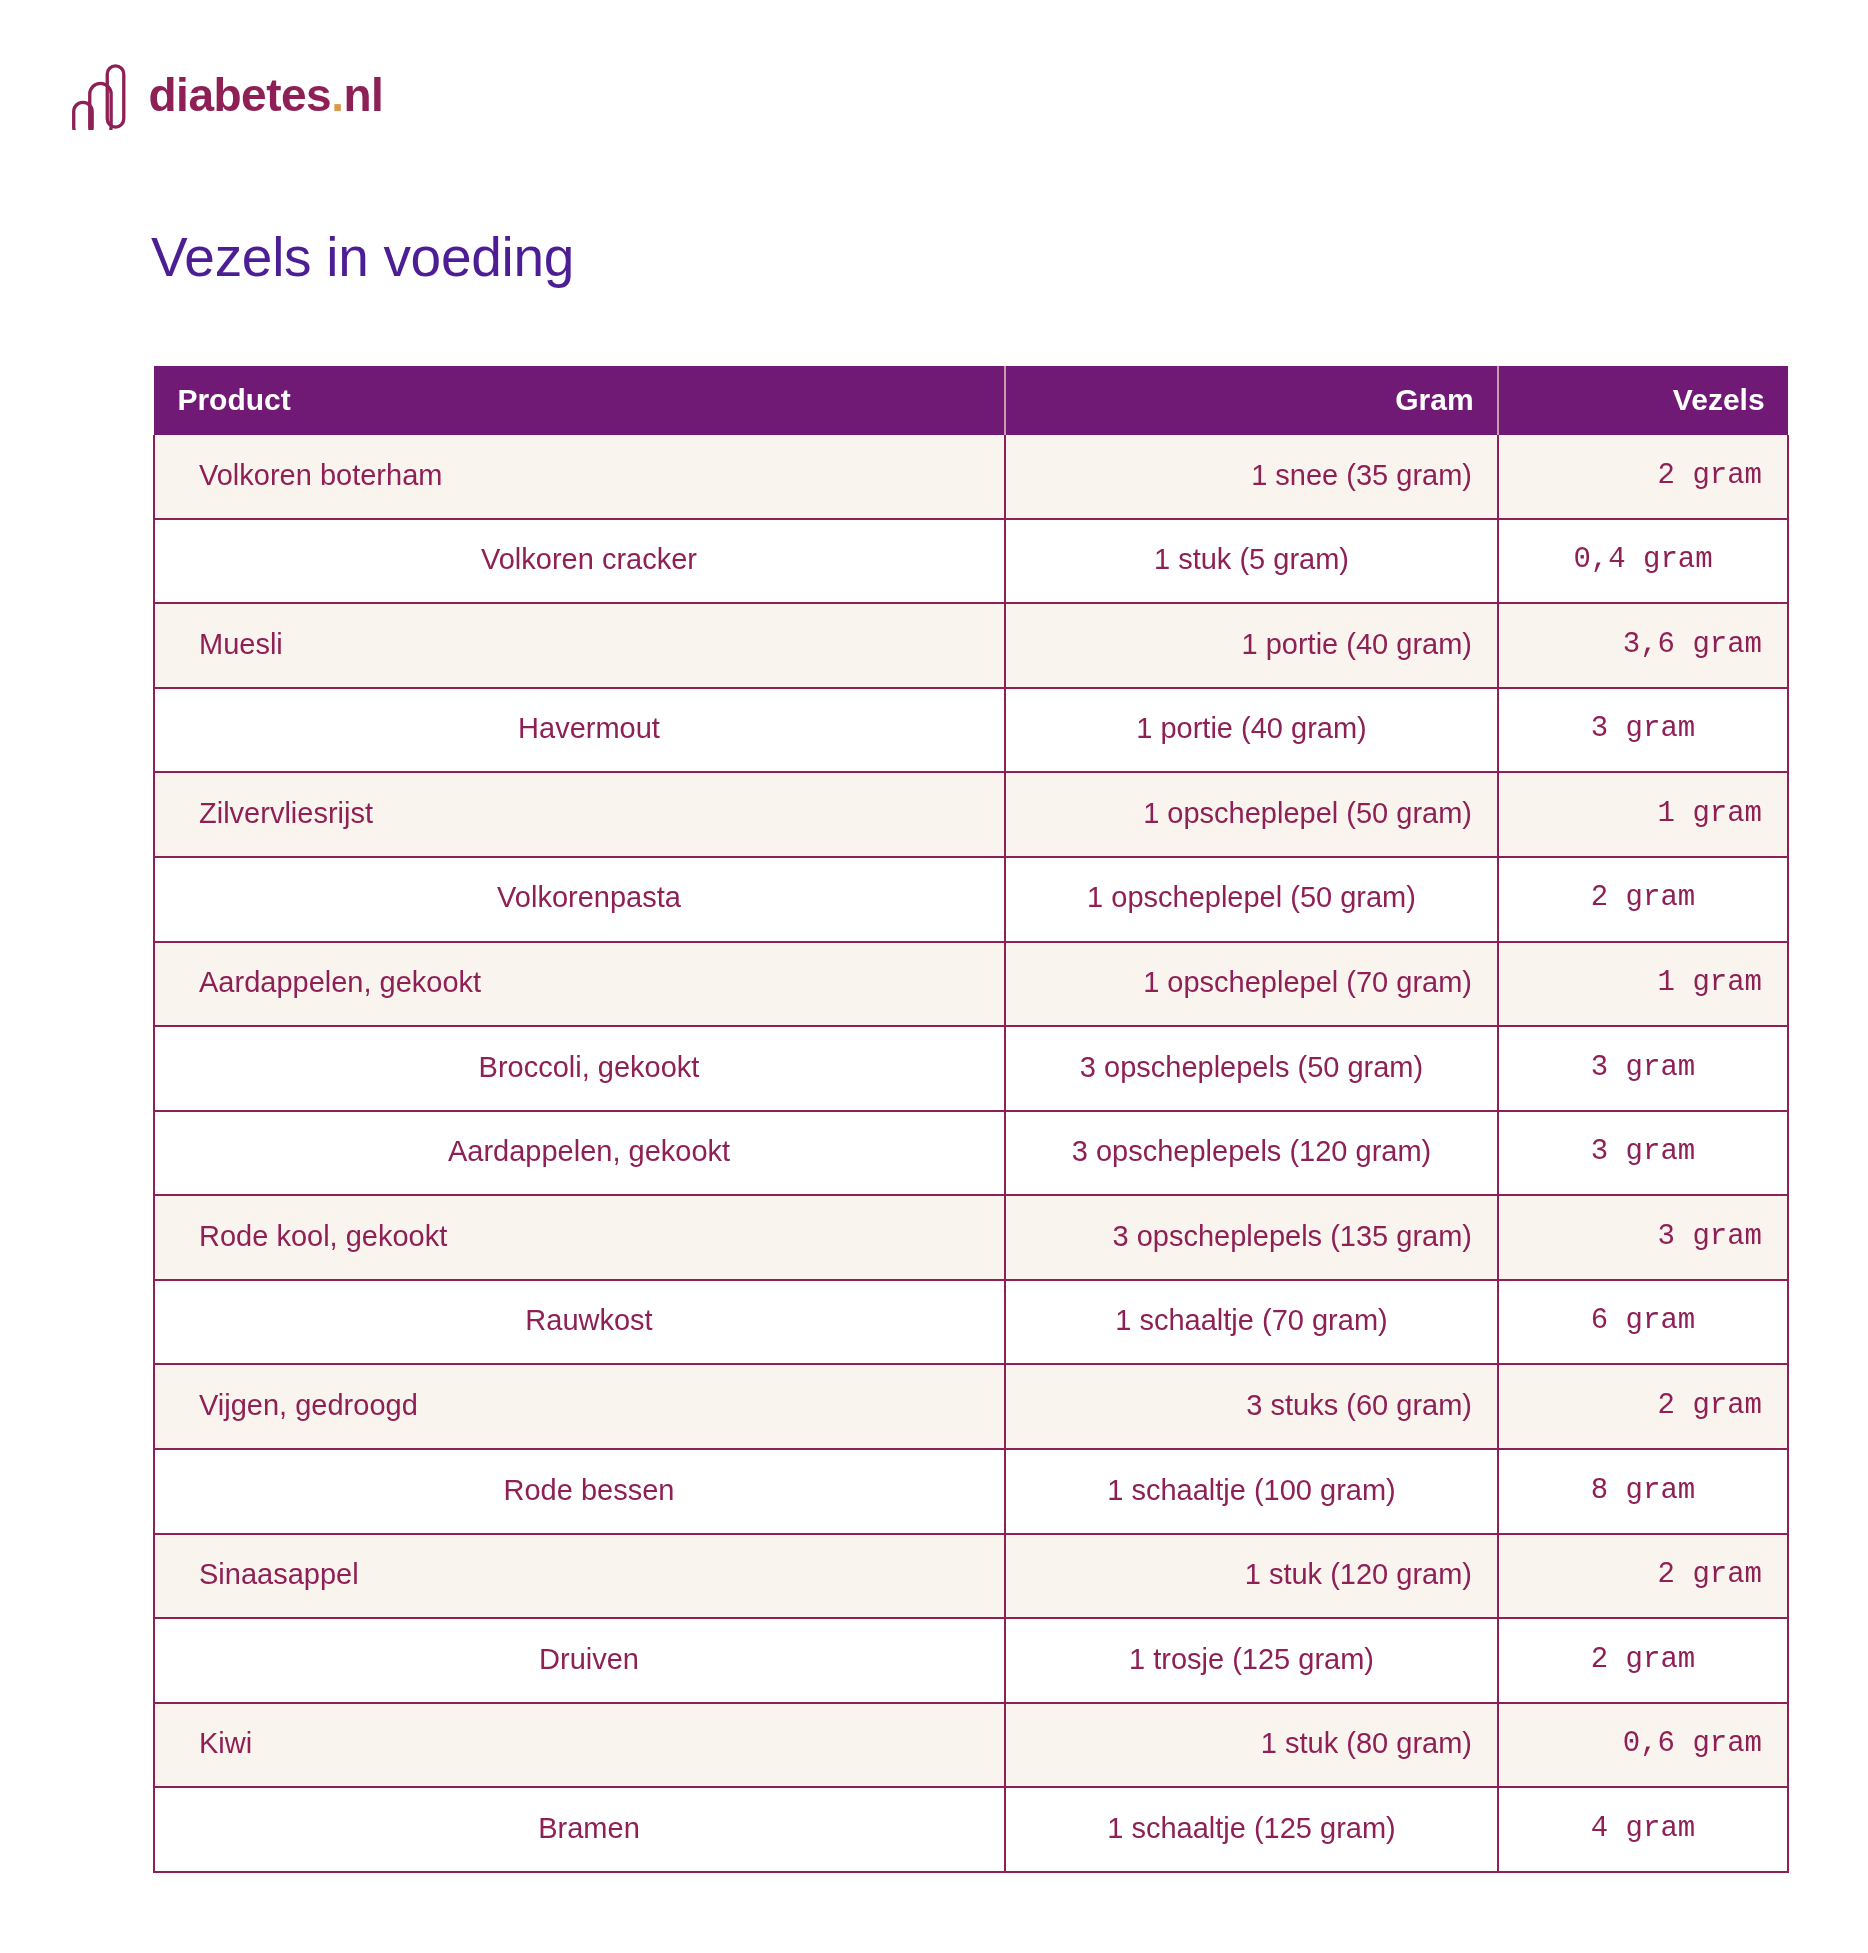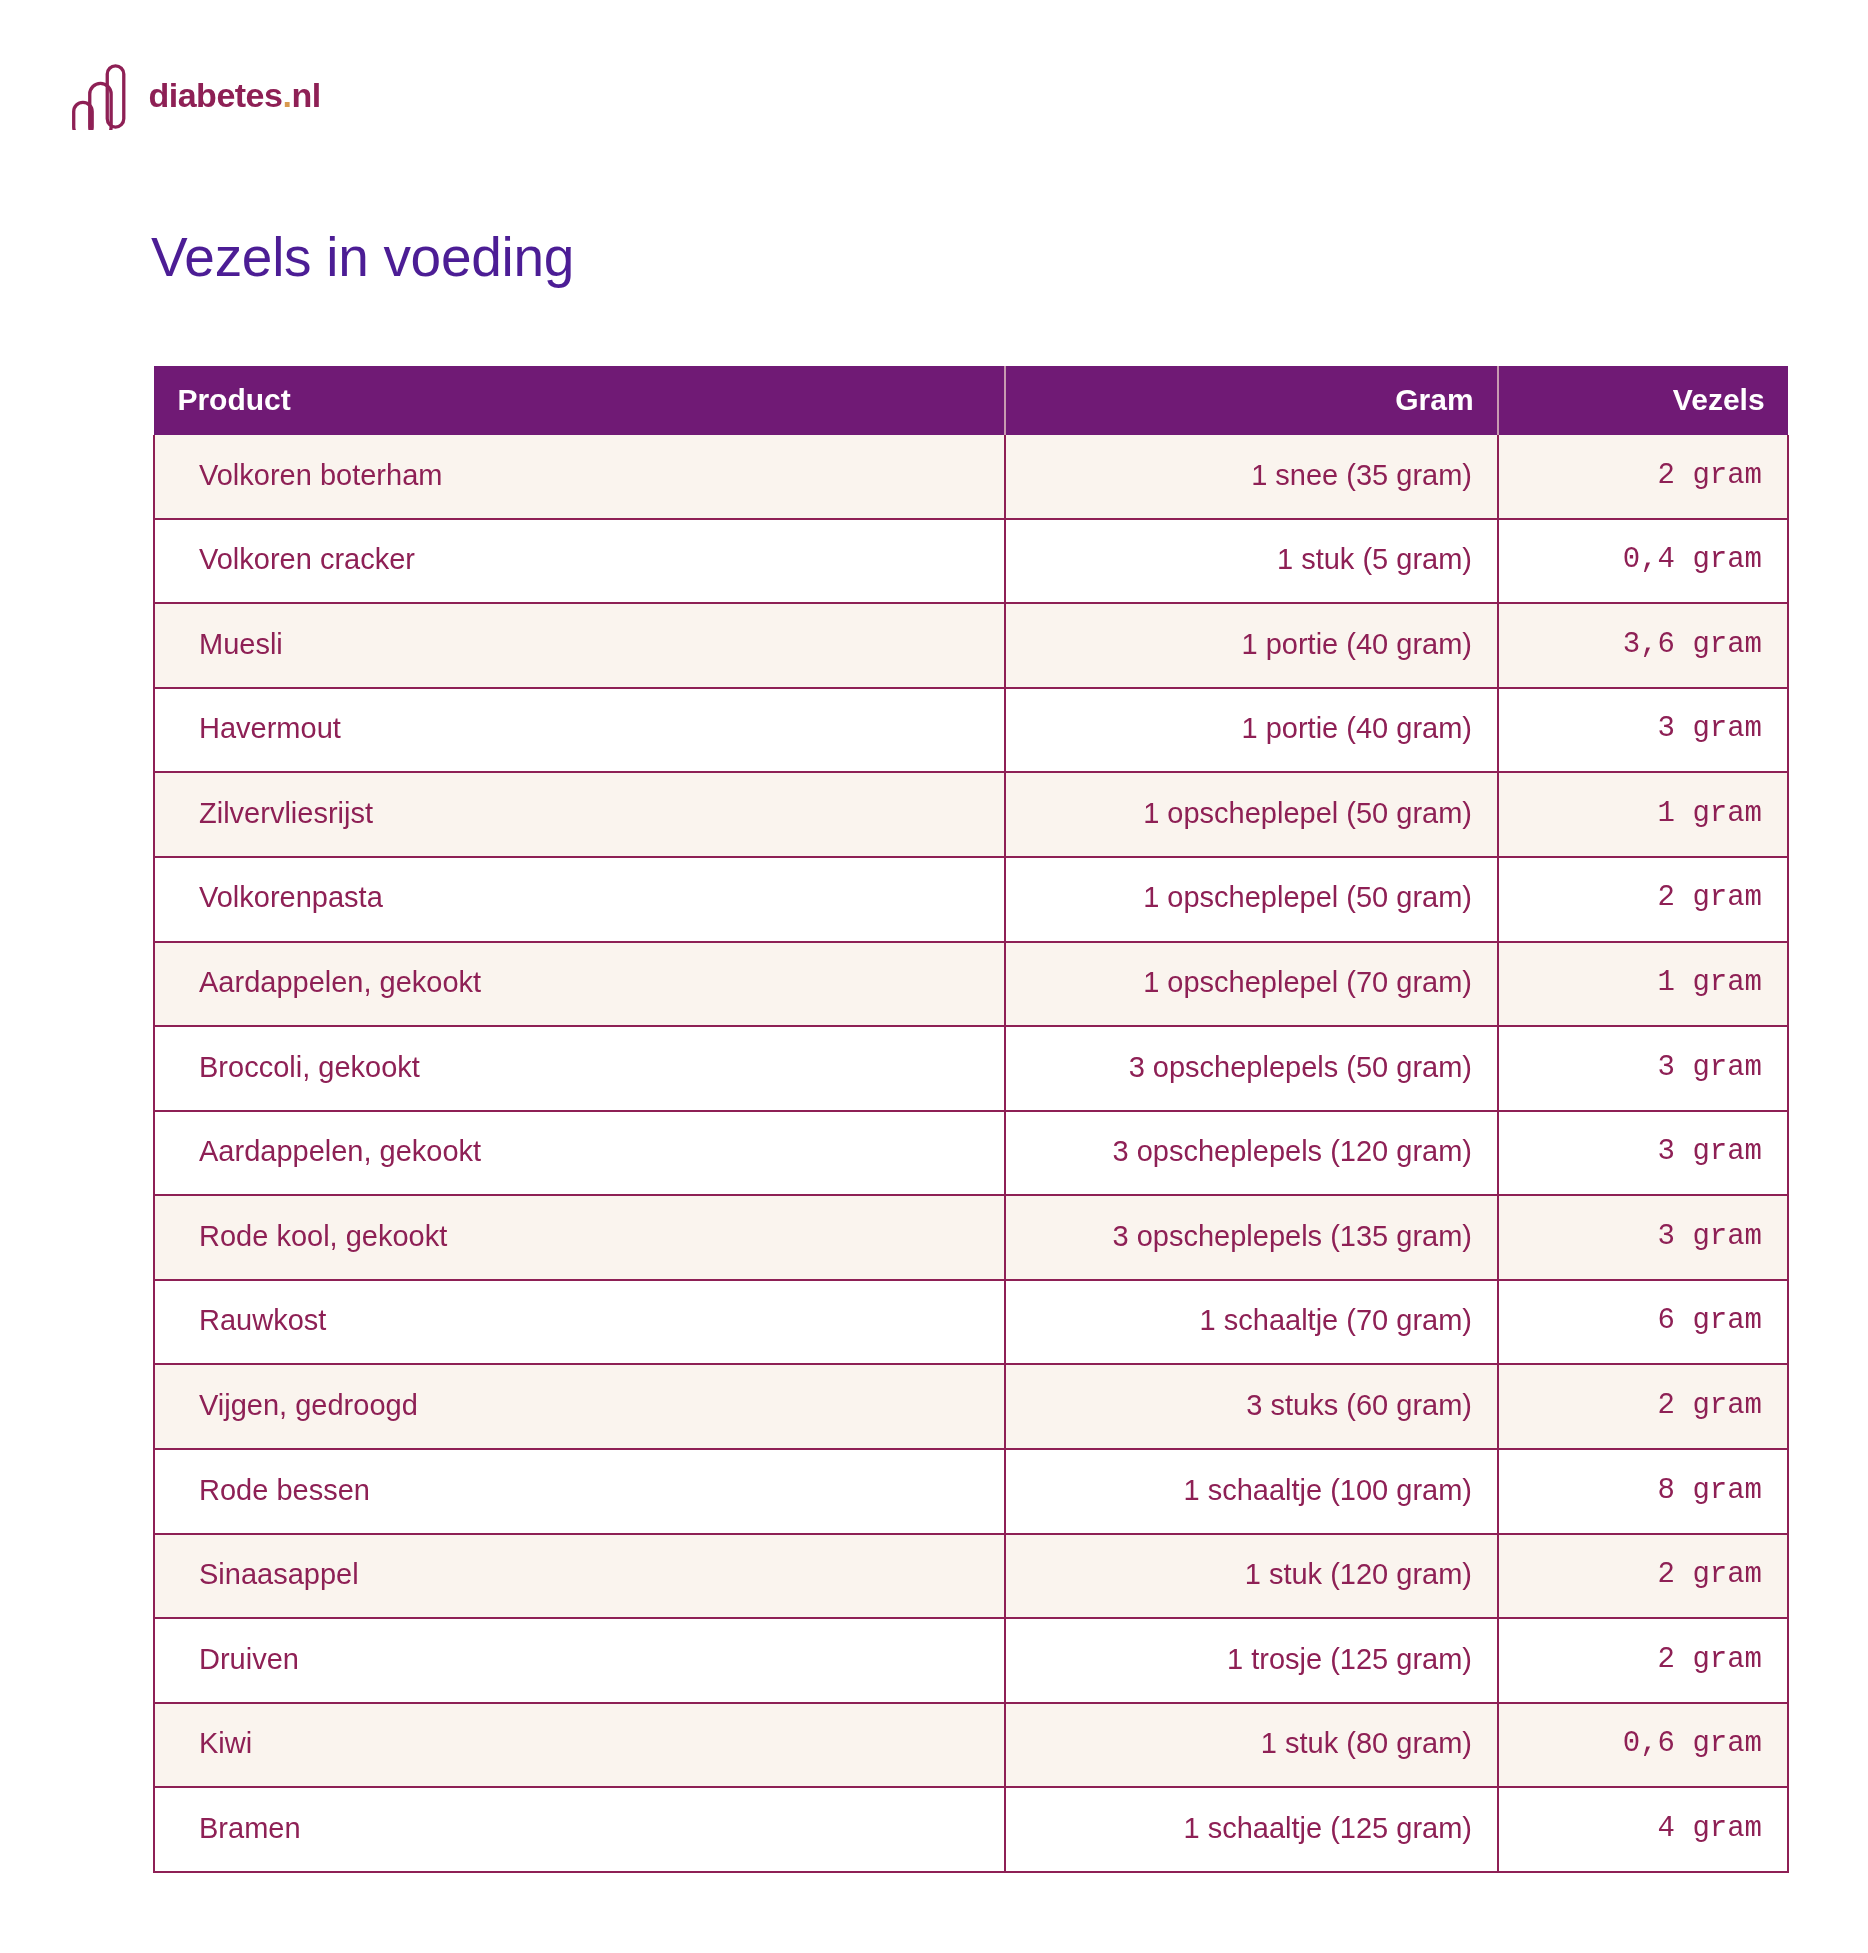--- a/index.html
+++ b/index.html
@@ -25,21 +25,21 @@
     align-items: center;
     gap: 21.5px;
   }
   .brand-mark {
     width: 57px;
     height: 70px;
     display: block;
     flex: none;
   }
   .brand-name {
-    font-size: 34px;
+    font-size: 46px;
     font-weight: 600;
     color: #8E2055;
     letter-spacing: -0.5px;
     line-height: 1;
     white-space: nowrap;
   }
   .brand-name .dot {
     color: #D99A4E;
   }
 
@@ -100,21 +100,21 @@
     box-sizing: border-box;
   }
   table.fiber-table tbody td:last-child { border-right: none; font-family: Liberation Mono, monospace; }
   table.fiber-table tbody tr td:first-child { border-left: 2px solid #8E2055; padding-left: 44px; }
   table.fiber-table tbody tr td:last-child  { border-right: 2px solid #8E2055; }
 
   td.c1 { text-align: left; }
   td.c2, td.c3 { text-align: right; }
 
   tbody tr.stripe td { background: #FAF4EE; }
-  tbody tr.plain  td { background: #ffffff; }
+  tbody tr.plain  td { background: #ffffff; text-align: center; }
 </style>
 </head>
 <body>
 
 <div class="brand">
   <svg class="brand-mark" viewBox="0 0 58 72" aria-hidden="true">
 
     <rect x="38" y="6" width="17" height="63" rx="8.5" ry="8.5" fill="none" stroke="#8E2055" stroke-width="3.4"></rect>
 
     <path d="M20 69 L20 35 A11 11 0 0 1 42 35 L42 69 A11 11 0 0 1 20 69 Z" fill="none" stroke="#8E2055" stroke-width="3.4"></path>

